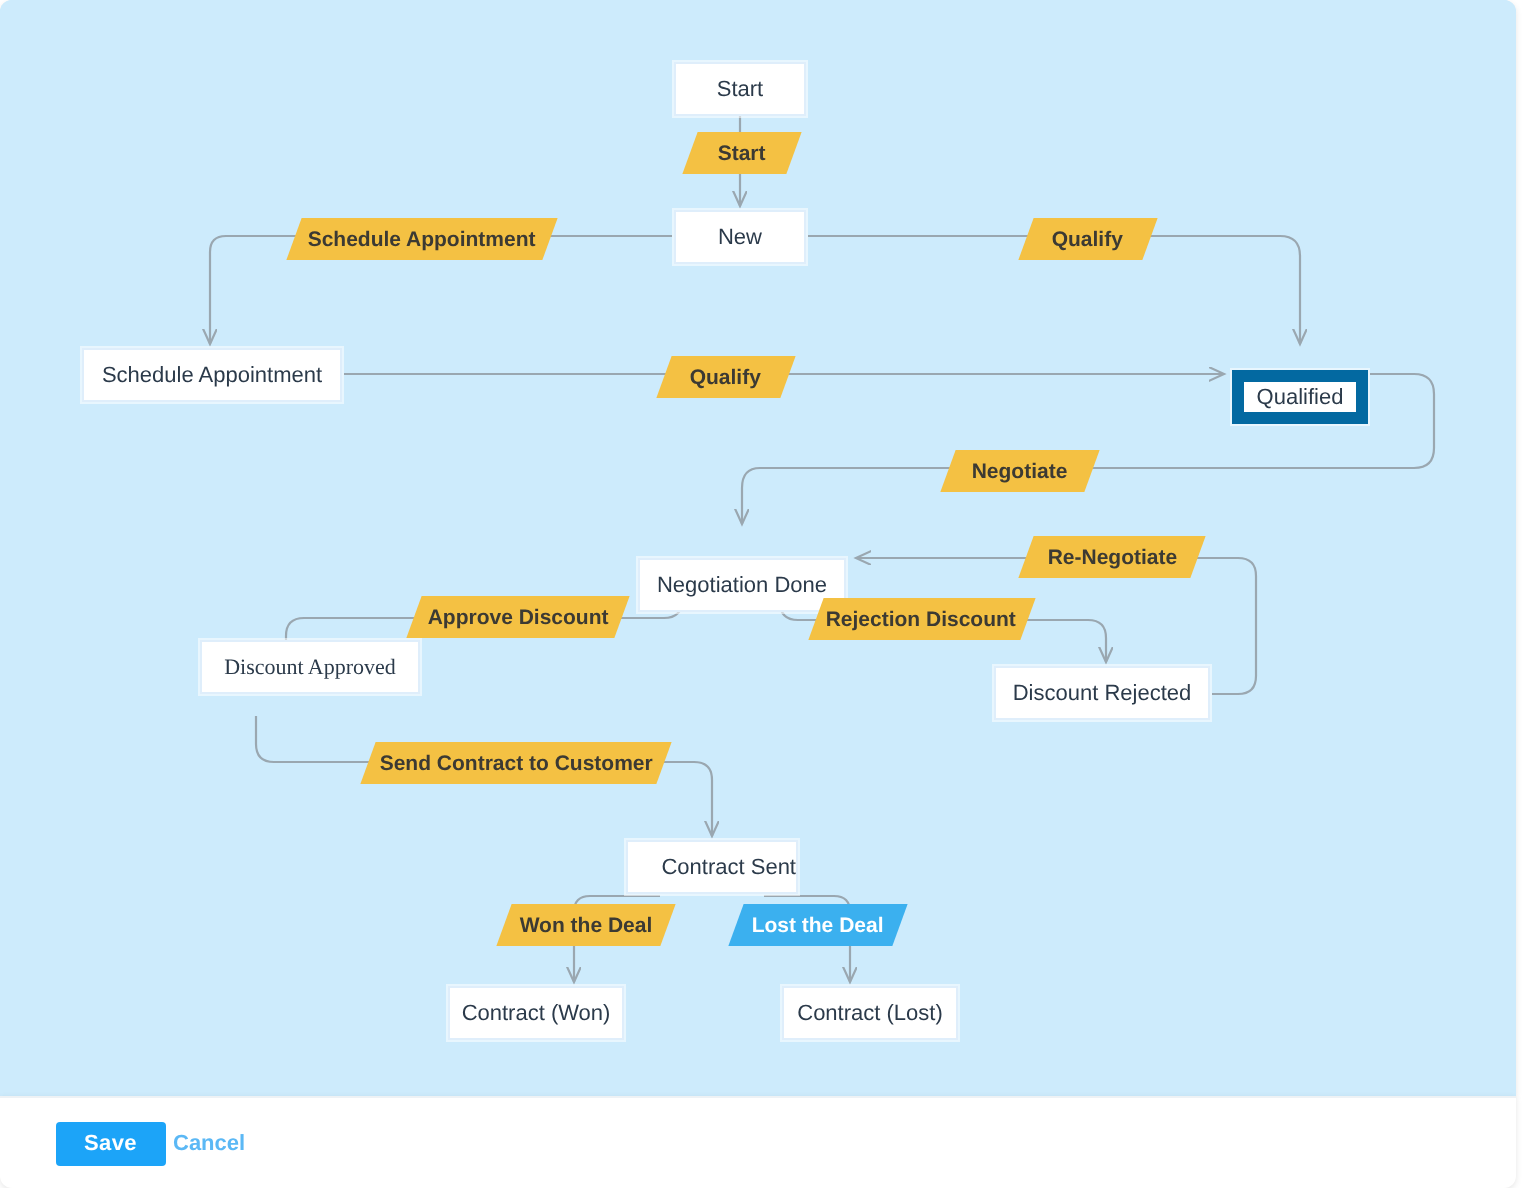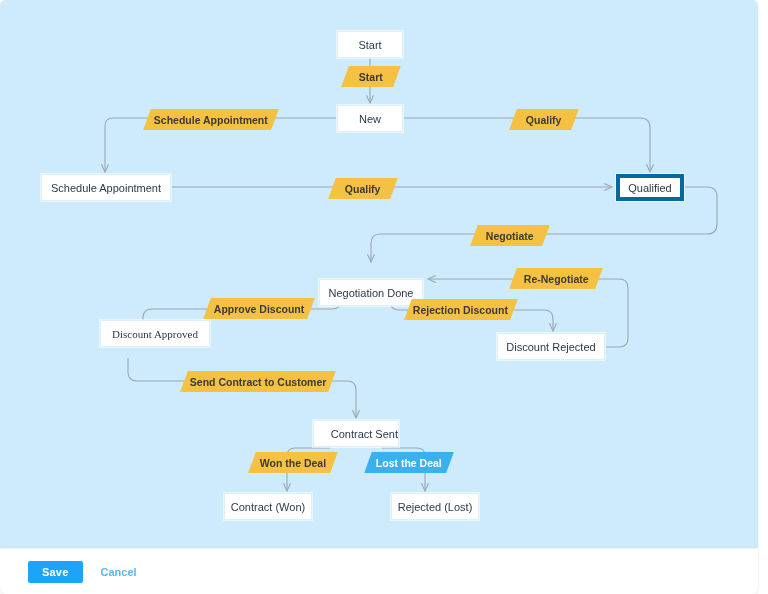--- a/index.html
+++ b/index.html
@@ -45,21 +45,21 @@
     font-size:11px;
     display:flex;
     align-items:center;
     justify-content:center;
     text-align:center;
     height:27px;
     box-shadow:0 0 0 1px rgba(255,255,255,.55);
     white-space:nowrap;
     cursor:pointer;
   }
-  .node.sel{ border:4px solid #0369a1; }
+  .node.sel{ border:6px solid #0369a1;margin-top:11px; }
   
   .trans{
     position:absolute;
     height:21px;
     display:flex;
     align-items:center;
     justify-content:center;
     font-size:10.5px;
     font-weight:bold;
     color:#3c3a33;
@@ -79,21 +79,21 @@
     left:0;top:548px;
     width:758px;height:46px;
     background:#ffffff;
     border-top:1px solid #eef2f5;
     box-shadow:0 1px 3px rgba(0,0,0,.10);
     border-radius:0 0 6px 6px;
     display:flex;
     align-items:center;
     padding-left:28px;
     box-sizing:border-box;
-    gap:14px;
+    gap:0;
   }
   #save-btn{
     background:#1ca4f8;
     color:#ffffff;
     border:none;
     border-radius:2px;
     font-size:11px;
     font-weight:bold;
     padding:5px 14px;
     cursor:pointer;
@@ -171,21 +171,21 @@
       <div class="node" style="left:497px;top:333px;width:108px;">
         <span>Discount Rejected</span>
       </div>
       <div class="node" style="left:313px;top:420px;width:86px;justify-content:flex-end;">
         <span>Contract Sent</span>
       </div>
       <div class="node" style="left:224px;top:493px;width:88px;">
         <span>Contract (Won)</span>
       </div>
       <div class="node" style="left:391px;top:493px;width:88px;">
-        <span>Rejected (Lost)</span>
+        <span>Contract (Lost)</span>
       </div>
 
       <div class="trans" style="left:345px;top:66px;width:52px;">
         <span>Start</span>
       </div>
       <div class="trans" style="left:147px;top:109px;width:128px;">
         <span>Schedule Appointment</span>
       </div>
       <div class="trans" style="left:513px;top:109px;width:62px;">
         <span>Qualify</span>

